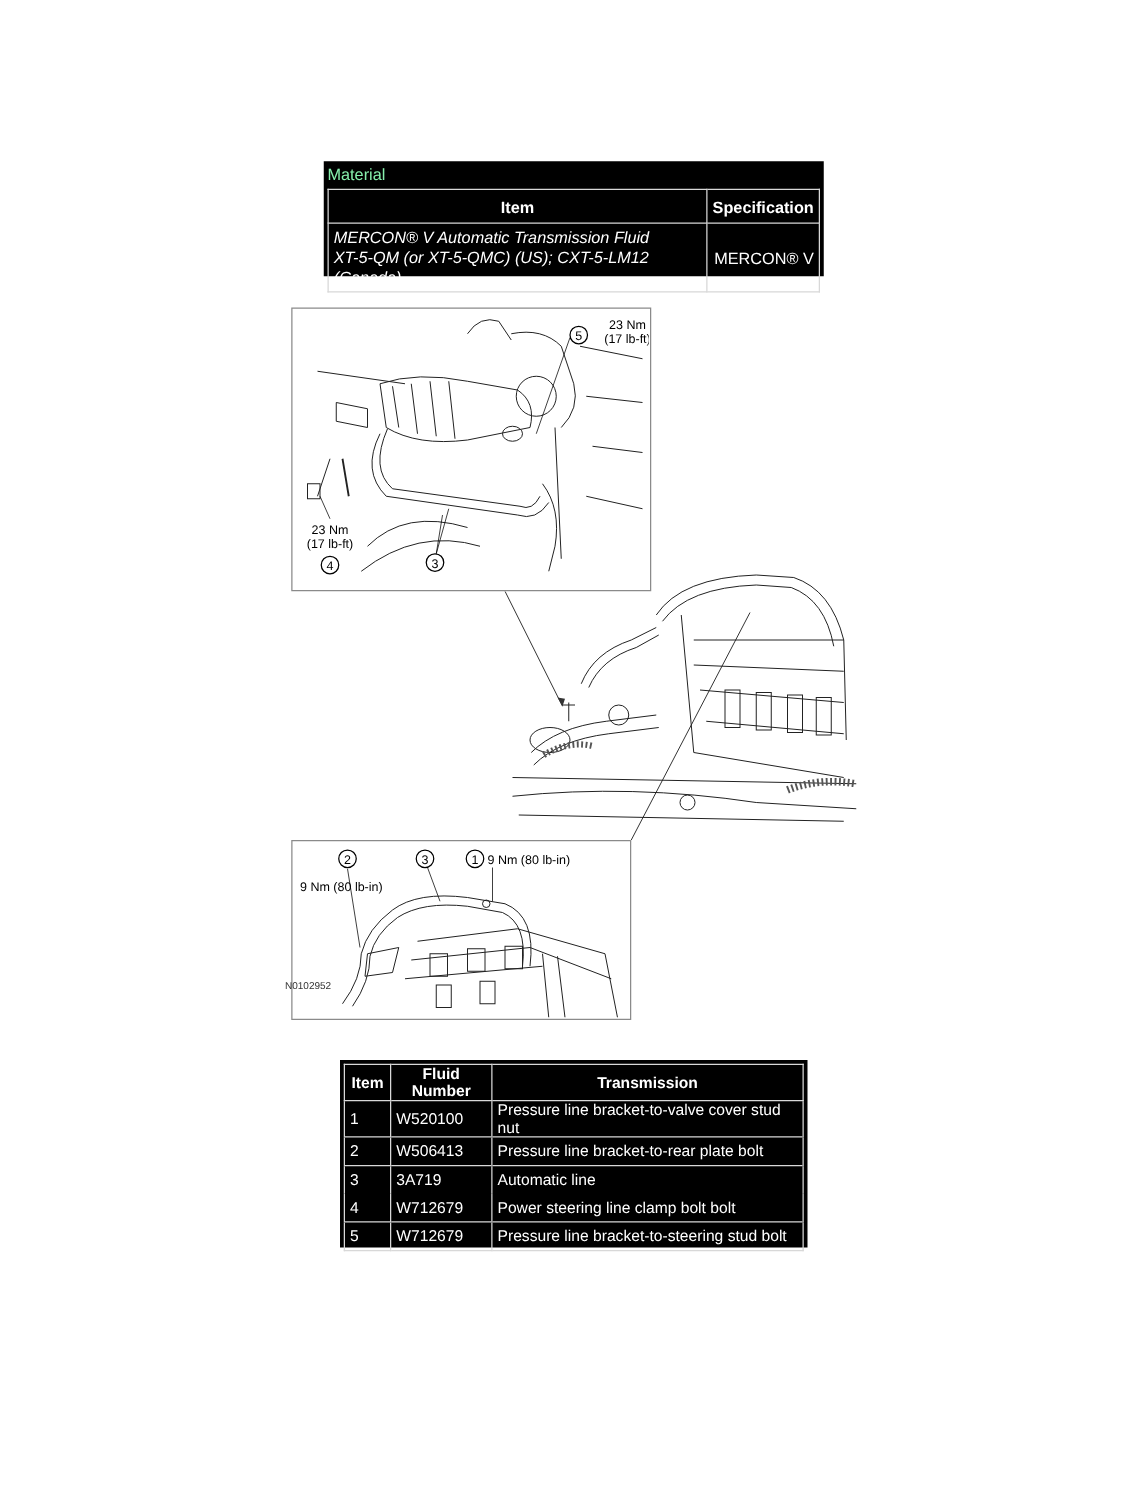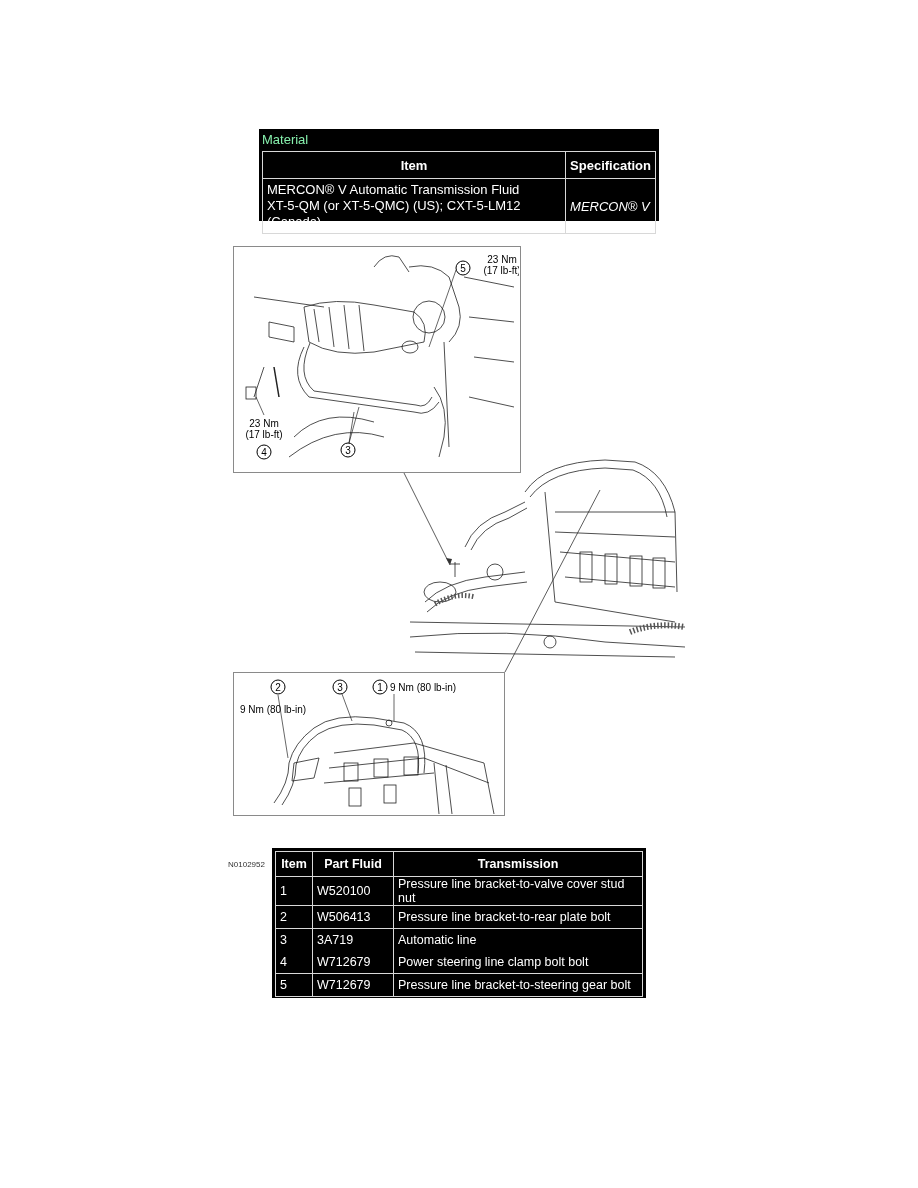--- a/index.html
+++ b/index.html
@@ -6,33 +6,33 @@
   body { width:918px; height:1188px; position:relative; overflow:hidden;
          font-family:"Liberation Sans", sans-serif; color:#000; }
 
   
   .mat-wrap { position:absolute; left:259px; top:129px; width:400px; height:92px;
               background:#000; box-sizing:border-box; padding:0 3px 3px 3px; }
   .mat-caption { height:22px; line-height:22px; color:#86efac; font-size:13px; }
   table.mat { width:100%; border-collapse:collapse; color:#fff; font-size:13px; }
   table.mat th, table.mat td { border:1px solid #d8d8d8; padding:2px 4px; }
   table.mat th { font-weight:bold; height:22px; }
-  table.mat td.item { line-height:16px; padding:3px 4px; text-align:left; }
-  table.mat td.spec { text-align:left; white-space:nowrap;font-style:italic; }
+  table.mat td.item { line-height:16px; padding:3px 4px; text-align:left;font-style:italic; }
+  table.mat td.spec { text-align:right; white-space:nowrap; }
 
   
   .frame { position:absolute; border:1.5px solid #8a8a8a; background:#fff; box-sizing:border-box; }
   .frame-top { left:233px; top:246px; width:288px; height:227px; }
   .frame-bottom { left:233px; top:672px; width:272px; height:144px; }
   .engine { position:absolute; left:405px; top:452px; width:282px; height:214px; }
   svg { display:block; }
   .lbl { font-family:"Liberation Sans", sans-serif; font-size:10px; fill:#000; }
   .callout circle { fill:#fff; stroke:#000; stroke-width:1; }
   .callout text { font-family:"Liberation Sans", sans-serif; font-size:10px; text-anchor:middle; }
-  .fig-id { position:absolute; left:228px; top:860px; font-size:8px; color:#333; }
+  .fig-id { position:absolute; left:228px; top:784px; font-size:8px; color:#333; }
 
   
   .parts-wrap { position:absolute; left:272px; top:848px; width:374px; height:150px;
                 background:#000; box-sizing:border-box; padding:3px; }
   table.parts { width:100%; border-collapse:collapse; color:#fff; font-size:12.5px; }
   table.parts th { font-weight:bold; height:24px; border:1px solid #d8d8d8; padding:0 4px; }
   table.parts td { height:22px; padding:0 4px; border-left:1px solid #d8d8d8; border-right:1px solid #d8d8d8; }
   table.parts tr.sep td { border-top:1px solid #d8d8d8; }
   table.parts tr:last-child td { border-bottom:1px solid #d8d8d8; }
   table.parts td.num { width:28px; }
@@ -181,21 +181,21 @@
   </svg>
 </div>
 
 <div class="fig-id">N0102952</div>
 
 <div class="parts-wrap">
   <table class="parts">
     <tbody>
         <tr>
       <th>Item</th>
-      <th>Part Fluid</th>
+      <th>Fluid Number</th>
       <th>Transmission</th>
     </tr>
     <tr class="sep">
       <td class="num">1</td>
       <td class="pn">W520100</td>
       <td>Pressure line bracket-to-valve cover stud nut</td>
     </tr>
     <tr class="sep">
       <td class="num">2</td>
       <td class="pn">W506413</td>
@@ -207,17 +207,17 @@
       <td>Automatic line</td>
     </tr>
     <tr>
       <td class="num">4</td>
       <td class="pn">W712679</td>
       <td>Power steering line clamp bolt bolt</td>
     </tr>
     <tr class="sep">
       <td class="num">5</td>
       <td class="pn">W712679</td>
-      <td>Pressure line bracket-to-steering gear bolt</td>
+      <td>Pressure line bracket-to-steering stud bolt</td>
     </tr>
   </tbody>
     </table>
 </div>
 
 </body></html>

